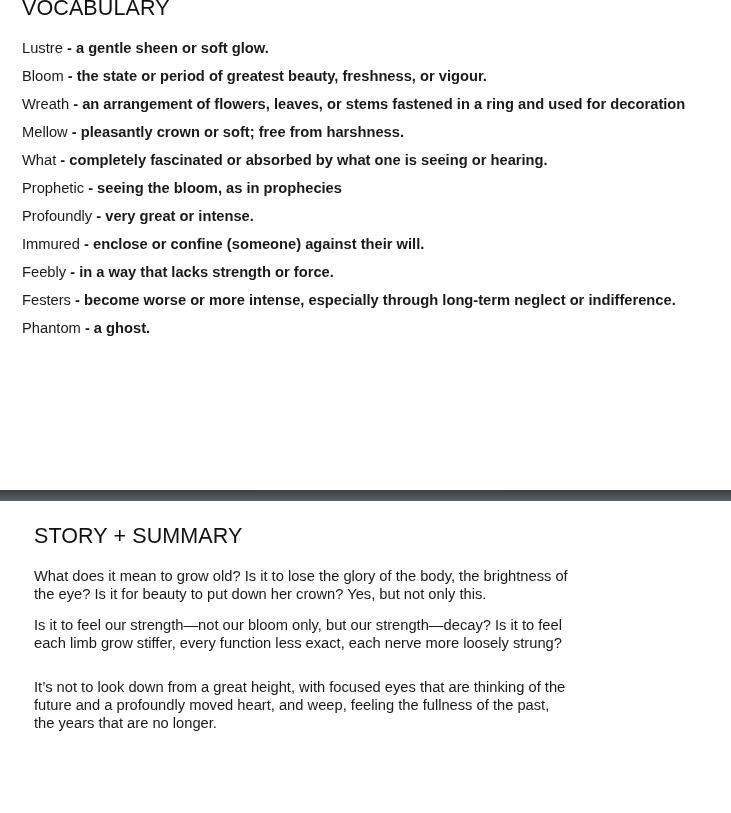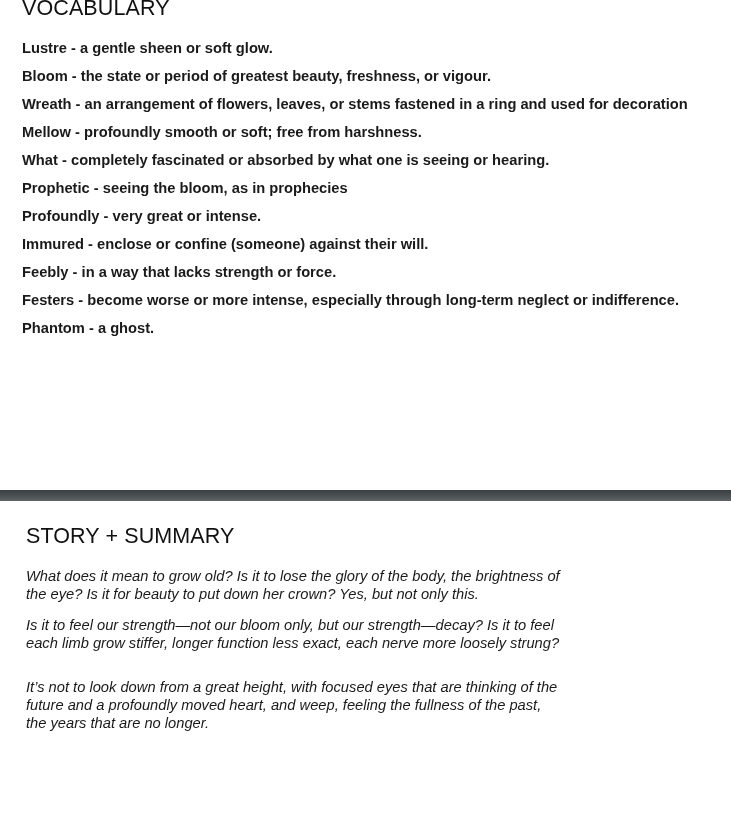--- a/index.html
+++ b/index.html
@@ -54,21 +54,21 @@
 
   .vocab-item {
     font-size: 14.7px;
     line-height: 1.23;
     color: #1a1a1a;
     margin: 0;
     padding: 0;
   }
 
   .vocab-term {
-    font-weight: bold;
+    font-weight: normal;
   }
 
   .vocab-def {
     font-weight: bold;
   }
 
   .divider-bar {
     position: absolute;
     left: 0;
     top: 493px;
@@ -77,35 +77,34 @@
     background: linear-gradient(to bottom,
         #3b4043 0%,
         #41464a 22%,
         #4c5154 55%,
         #585d60 85%,
         #5e6366 100%);
   }
 
   .section-story {
     position: absolute;
-    left: 4px;
+    left: 12px;
     top: 528px;
     width: 602px;
   }
 
   .story-heading {
     font-size: 21.5px;
   }
 
   .story-paragraph {
     font-size: 14.7px;
     line-height: 1.23;
     color: #1a1a1a;
     margin: 0;
-    font-style: italic;
   }
 
   
   .gap-after-heading { height: 18px; }
   .gap-entry { height: 10px; }
   .gap-para { height: 13px; }
 </style>
 </head>
 <body>
 
@@ -128,21 +127,21 @@
         <span class="vocab-term">Bloom</span><span class="vocab-def"> - the state or period of greatest beauty, freshness, or vigour.</span>
       </li>
       <li class="gap-entry"></li>
 
       <li class="vocab-item">
         <span class="vocab-term">Wreath</span><span class="vocab-def"> - an arrangement of flowers, leaves, or stems fastened in a ring and used for decoration</span>
       </li>
       <li class="gap-entry"></li>
 
       <li class="vocab-item">
-        <span class="vocab-term">Mellow</span><span class="vocab-def"> - profoundly smooth or soft; free from harshness.</span>
+        <span class="vocab-term">Mellow</span><span class="vocab-def"> - pleasantly crown or soft; free from harshness.</span>
       </li>
       <li class="gap-entry"></li>
 
       <li class="vocab-item">
         <span class="vocab-term">What</span><span class="vocab-def"> - completely fascinated or absorbed by what one is seeing or hearing.</span>
       </li>
       <li class="gap-entry"></li>
 
       <li class="vocab-item">
         <span class="vocab-term">Prophetic</span><span class="vocab-def"> - seeing the bloom, as in prophecies</span>
@@ -180,21 +179,21 @@
 
   <div class="section section-story">
 
     <h1 class="section-heading story-heading">STORY + SUMMARY</h1>
 
     <div class="gap-after-heading"></div>
 
     <p class="story-paragraph">What does it mean to grow old? Is it to lose the glory of the body, the brightness of the eye? Is it for beauty to put down her crown? Yes, but not only this.</p>
     <div class="gap-para"></div>
 
-    <p class="story-paragraph">Is it to feel our strength—not our bloom only, but our strength—decay? Is it to feel each limb grow stiffer, longer function less exact, each nerve more loosely strung?</p>
+    <p class="story-paragraph">Is it to feel our strength—not our bloom only, but our strength—decay? Is it to feel each limb grow stiffer, every function less exact, each nerve more loosely strung?</p>
     <div class="gap-para"></div>
 
     <div class="gap-para"></div>
 
     <p class="story-paragraph">It’s not to look down from a great height, with focused eyes that are thinking of the future and a profoundly moved heart, and weep, feeling the fullness of the past, the years that are no longer.</p>
 
   </div>
 
 </div>
 

